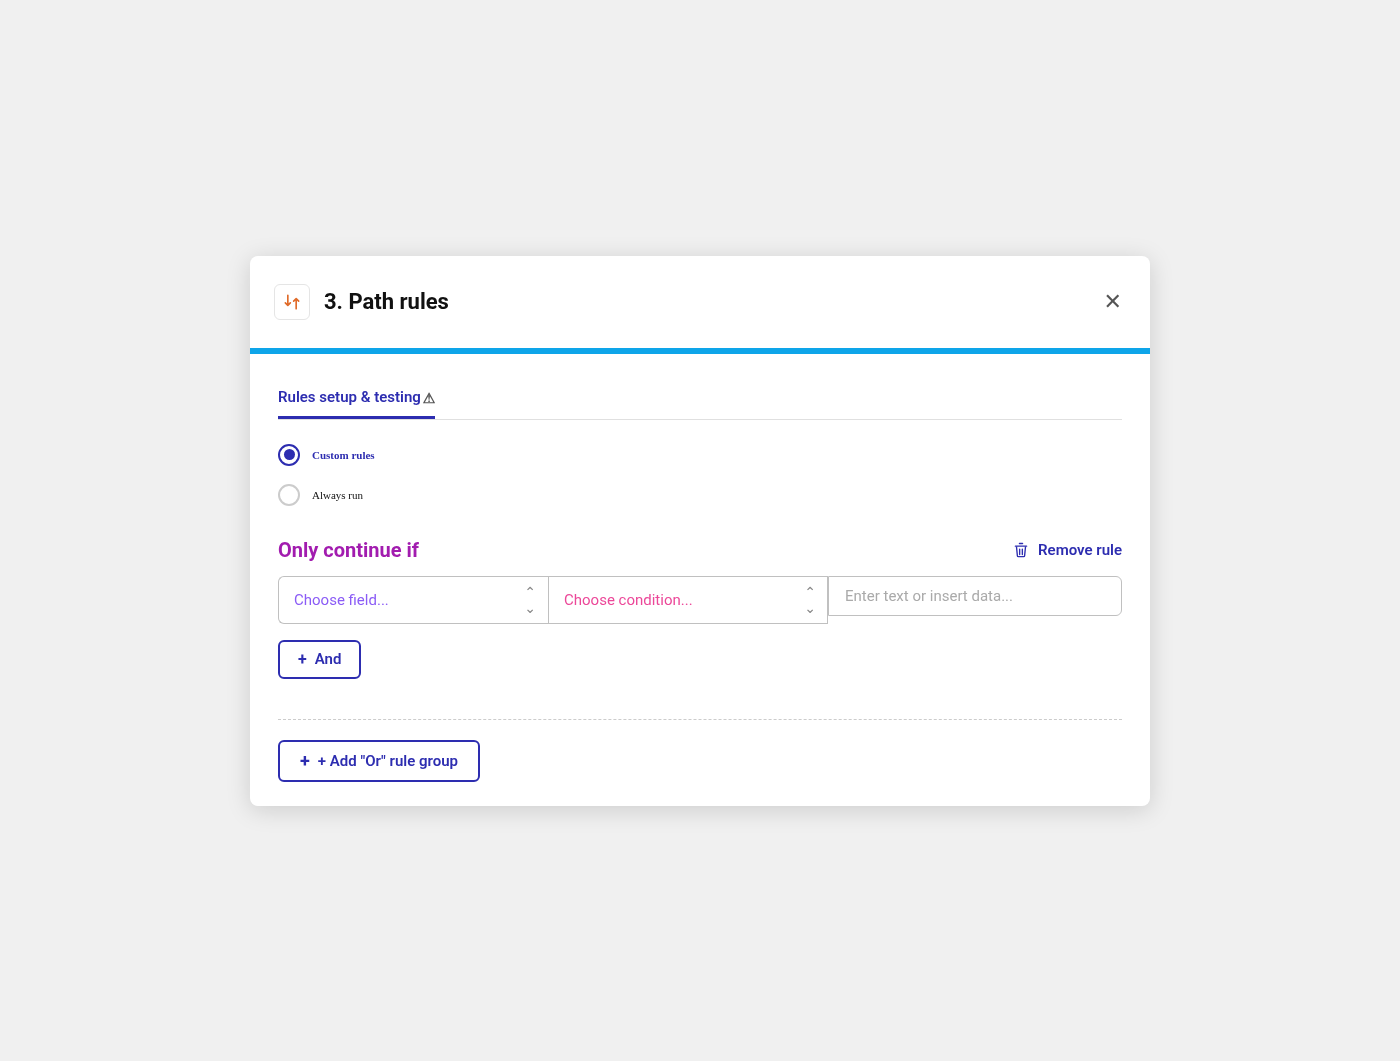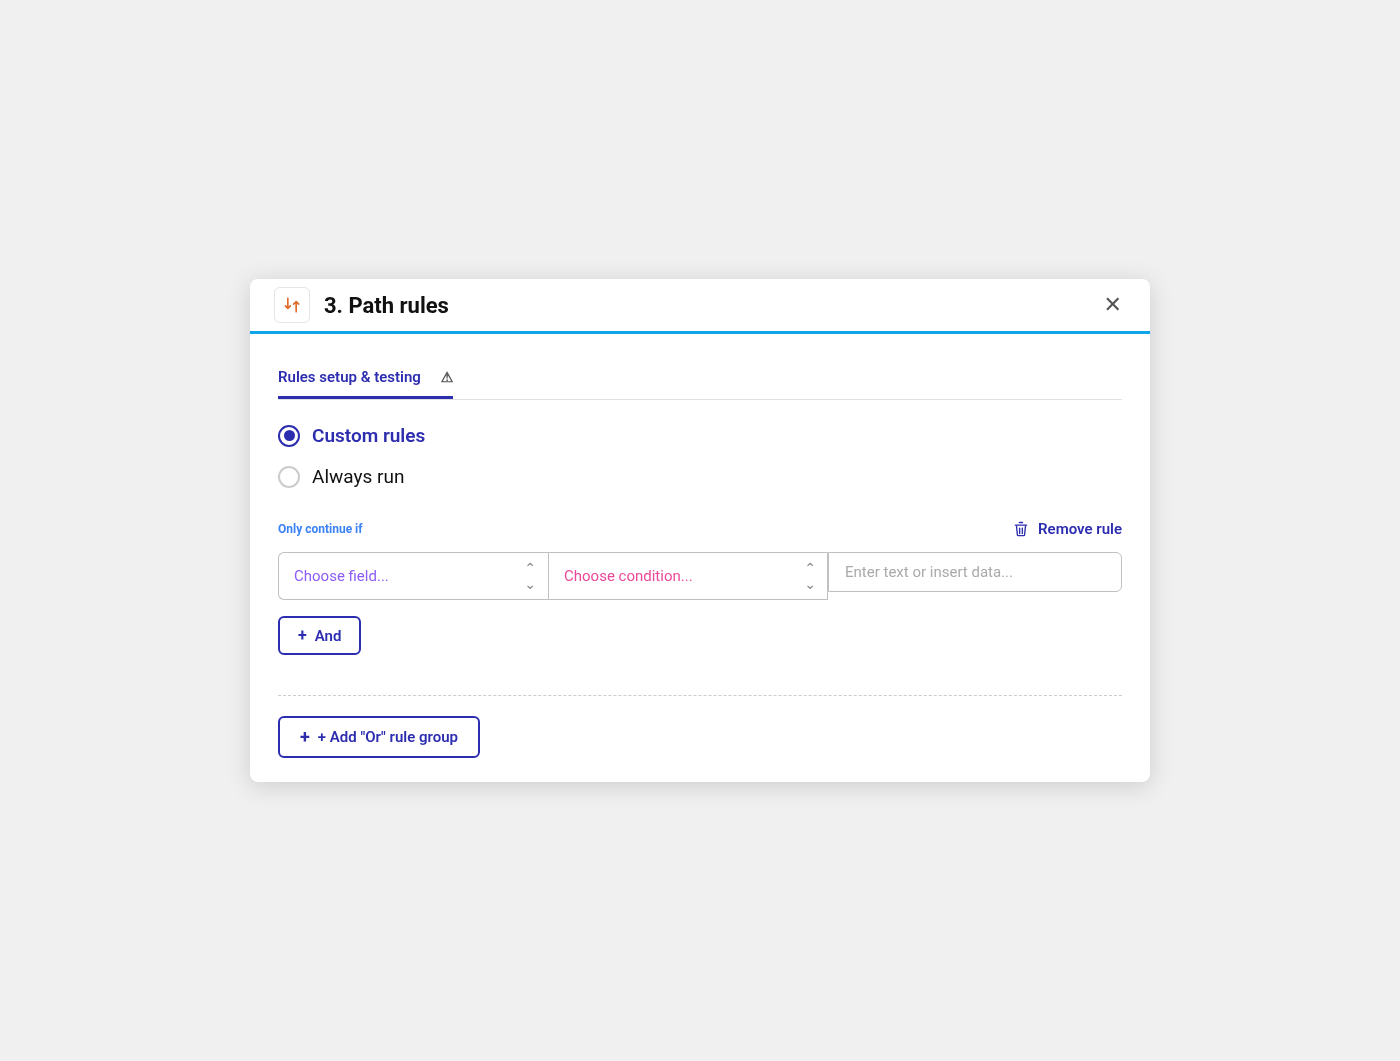--- a/index.html
+++ b/index.html
@@ -22,22 +22,22 @@
       width: 900px;
       border-radius: 8px;
       box-shadow: 0 4px 24px rgba(0,0,0,0.15);
       overflow: hidden;
     }
 
     .modal-header {
       display: flex;
       align-items: center;
       justify-content: space-between;
-      padding: 8px 24px;
-      border-bottom: 3px solid #0ea5e9;
+      padding: 28px 24px;
+      border-bottom: 6px solid #0ea5e9;
     }
 
     .header-left {
       display: flex;
       align-items: center;
       gap: 14px;
     }
 
     .sort-icon-box {
       width: 36px;
@@ -83,22 +83,22 @@
 
     .tab {
       padding: 10px 0;
       margin-right: 44px;
       font-size: 15px;
       font-weight: 600;
       color: #2d2db0;
       cursor: pointer;
       border-bottom: 3px solid #2d2db0;
       display: flex;
-      align-items: center;
-      gap: 20px;
+      align-items: flex-end;
+      gap: 2px;
       text-decoration: none;
     }
 
     .tab-warning {
       color: #555;
       font-size: 14px;
     }
 
     
     .description {
@@ -145,45 +145,46 @@
 
     .radio-circle.selected::after {
       content: '';
       width: 11px;
       height: 11px;
       border-radius: 50%;
       background: #2d2db0;
     }
 
     .radio-label {
-      font-size: 19px;
+      font-size: 11px;
       color: #111;
+      font-family: Liberation Serif, serif;
     }
 
     .radio-label.selected {
       color: #2d2db0;
       font-weight: 600;
     }
 
     
     .continue-section {
       margin-bottom: 16px;
     }
 
     .continue-header {
       display: flex;
       justify-content: space-between;
       align-items: center;
       margin-bottom: 14px;
     }
 
     .continue-title {
-      font-size: 12px;
+      font-size: 20px;
       font-weight: 700;
-      color: #3b82f6;
+      color: #a21caf;
     }
 
     .remove-rule-btn {
       display: flex;
       gap: 8px;
       background: none;
       border: none;
       cursor: pointer;
       color: #2d2db0;
       font-size: 15px;

